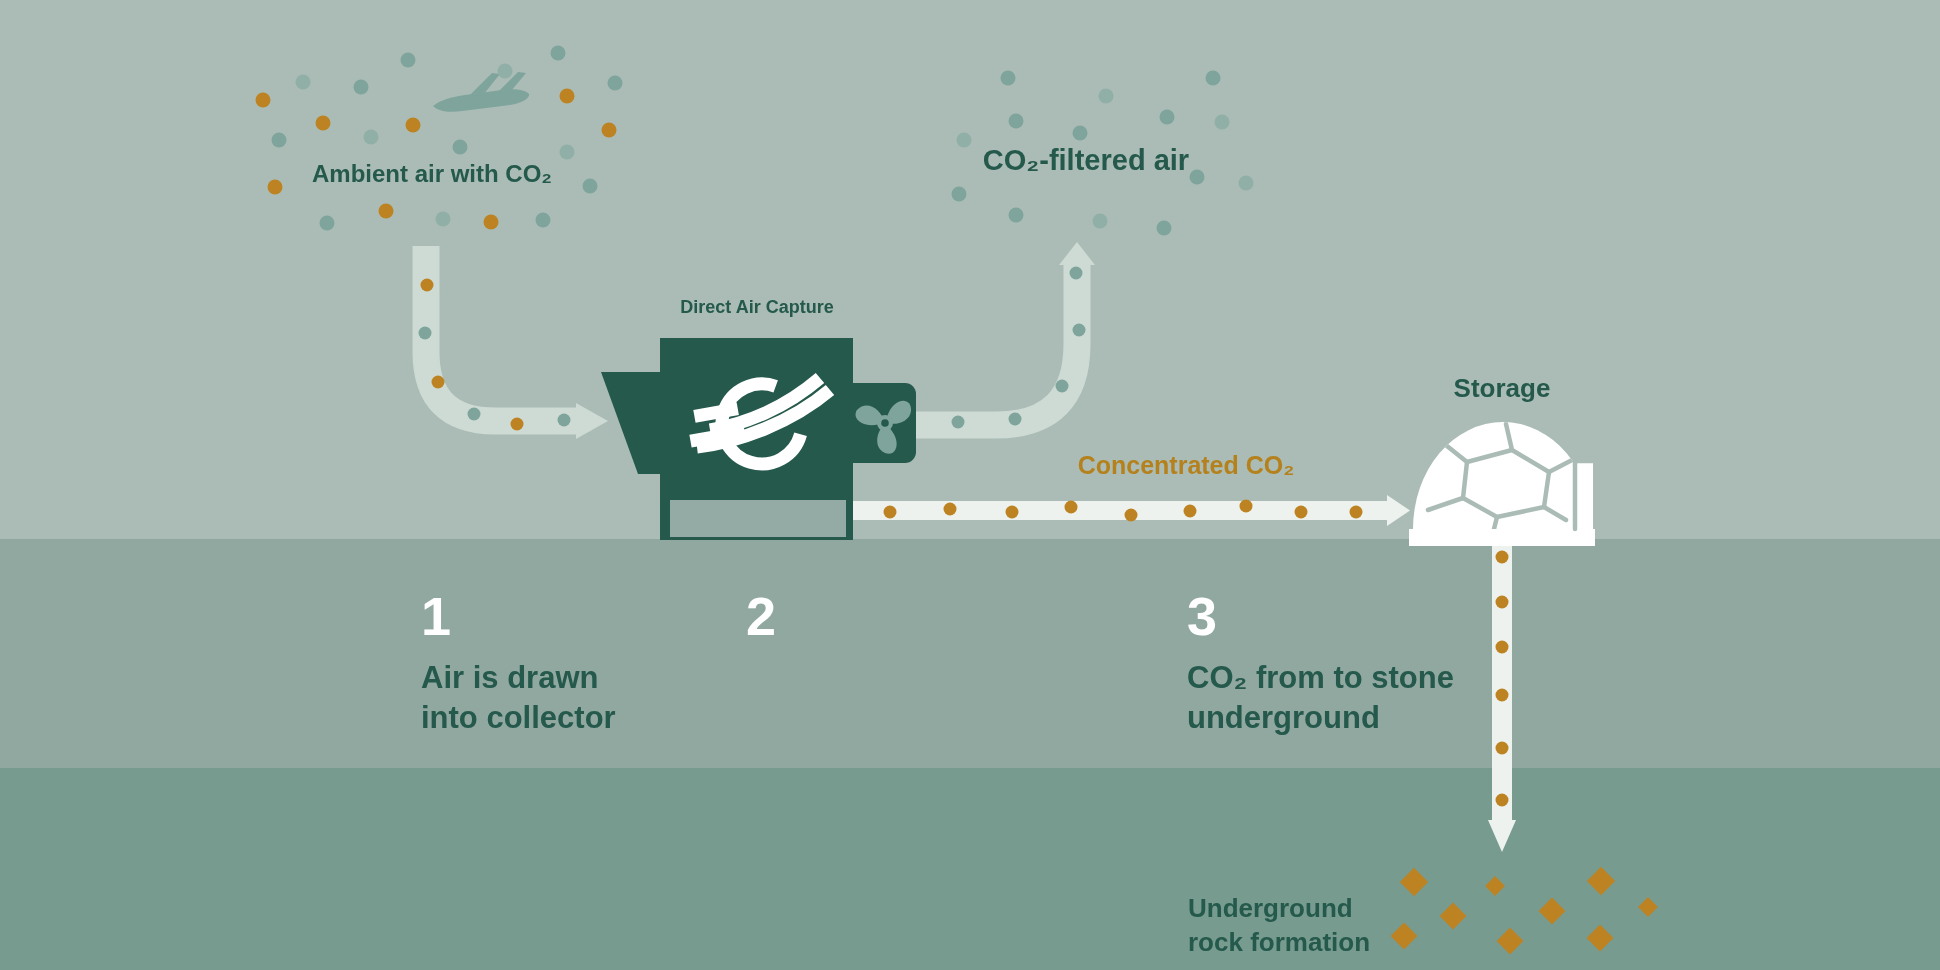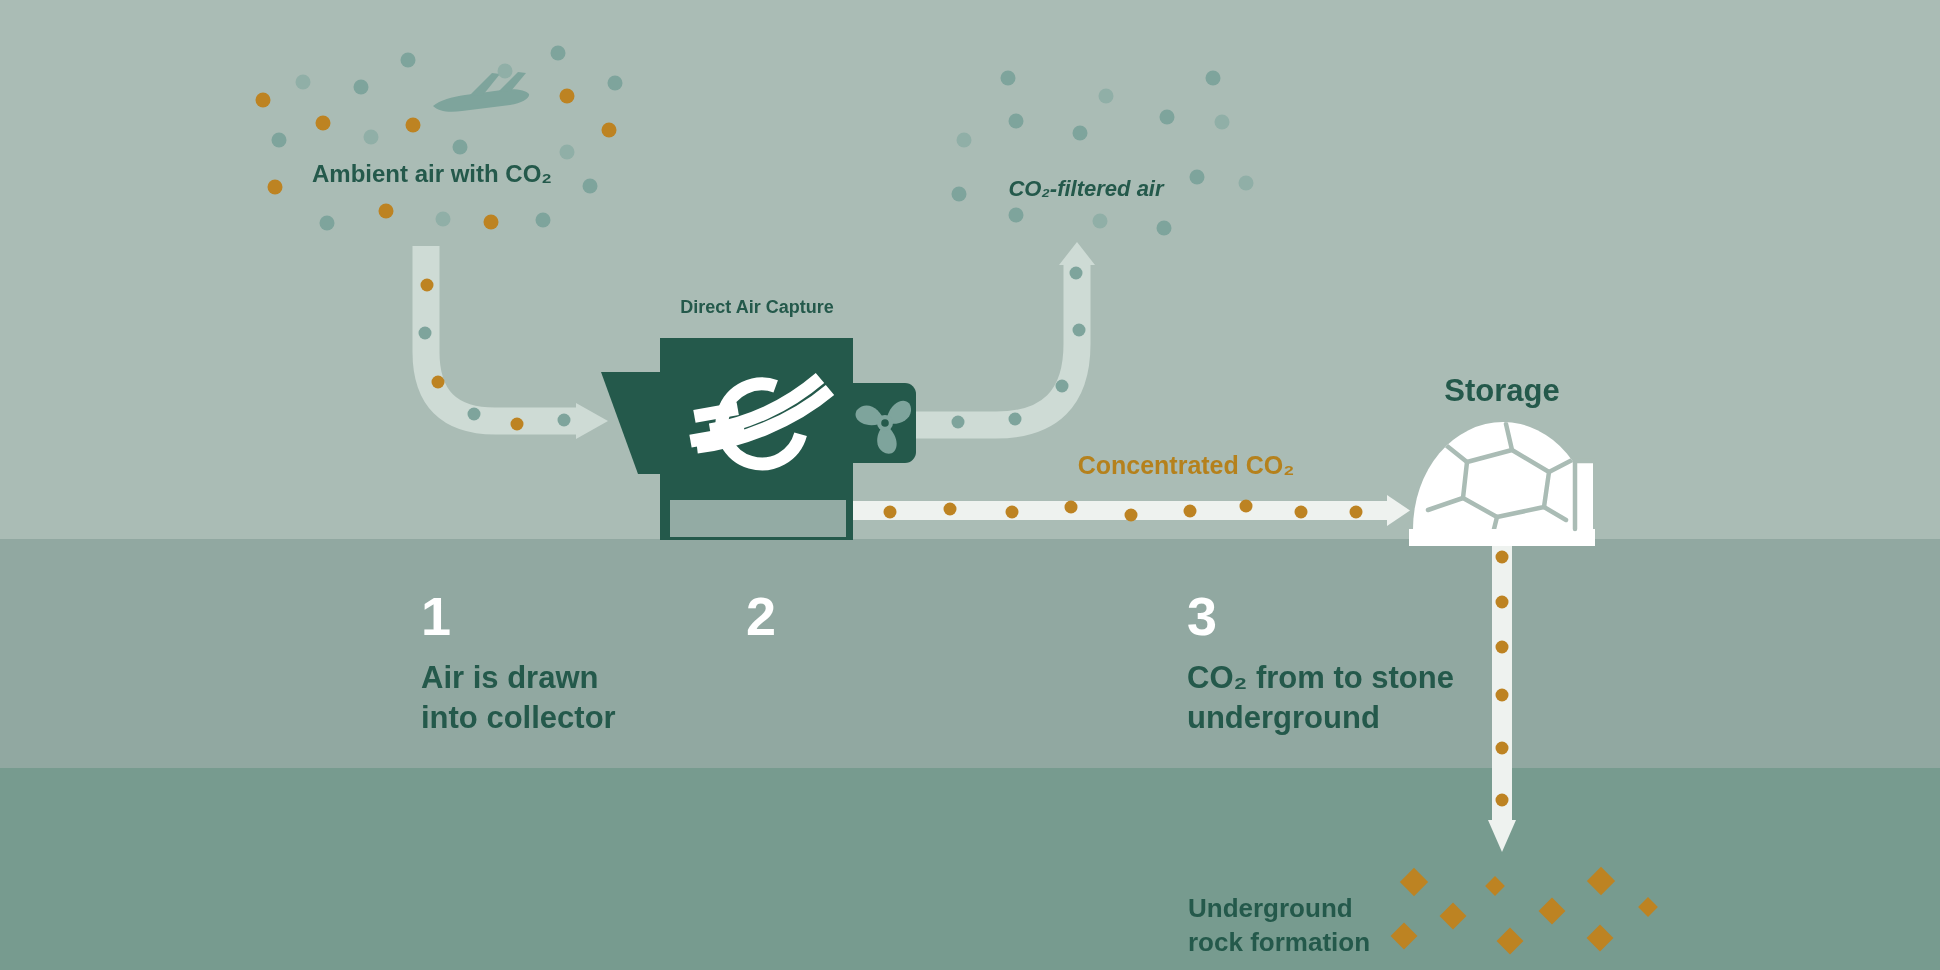--- a/index.html
+++ b/index.html
@@ -25,24 +25,24 @@
     font-family:"Liberation Sans",sans-serif;
   }
   .band{position:absolute;left:0;width:1940px;}
   #band-mid{top:539px;height:229px;background:var(--ground-upper);}
   #band-low{top:768px;height:202px;background:var(--ground-lower);}
   #scene{position:absolute;left:0;top:0;width:1940px;height:970px;}
 
   .lbl{position:absolute;font-weight:bold;color:var(--dark-green);white-space:nowrap;}
   .lbl-center{transform:translateX(-50%);text-align:center;}
   .lbl-ambient{left:432px;top:160px;font-size:24px;}
-  .lbl-filtered{left:1086px;top:176px;font-size:22px;font-style:italic;}
+  .lbl-filtered{left:1086px;top:144px;font-size:29px;}
   .lbl-dac{left:757px;top:297px;font-size:18px;}
   .lbl-concentrated{left:1186px;top:451px;font-size:25px;color:var(--ochre-text);}
-  .lbl-storage{left:1502px;top:373px;font-size:31px;}
+  .lbl-storage{left:1502px;top:373px;font-size:26px;}
   .lbl-underground{left:1188px;top:891px;font-size:26px;line-height:34px;white-space:pre-line;}
 
   .step{position:absolute;}
   .step .num{font-size:54px;line-height:1;font-weight:bold;color:var(--white);}
   .step .txt{margin-top:15px;font-size:31px;line-height:40px;font-weight:bold;color:var(--dark-green);white-space:pre-line;}
   #step-1{left:421px;top:589px;}
   #step-2{left:746px;top:589px;}
   #step-3{left:1187px;top:589px;}
 
   

